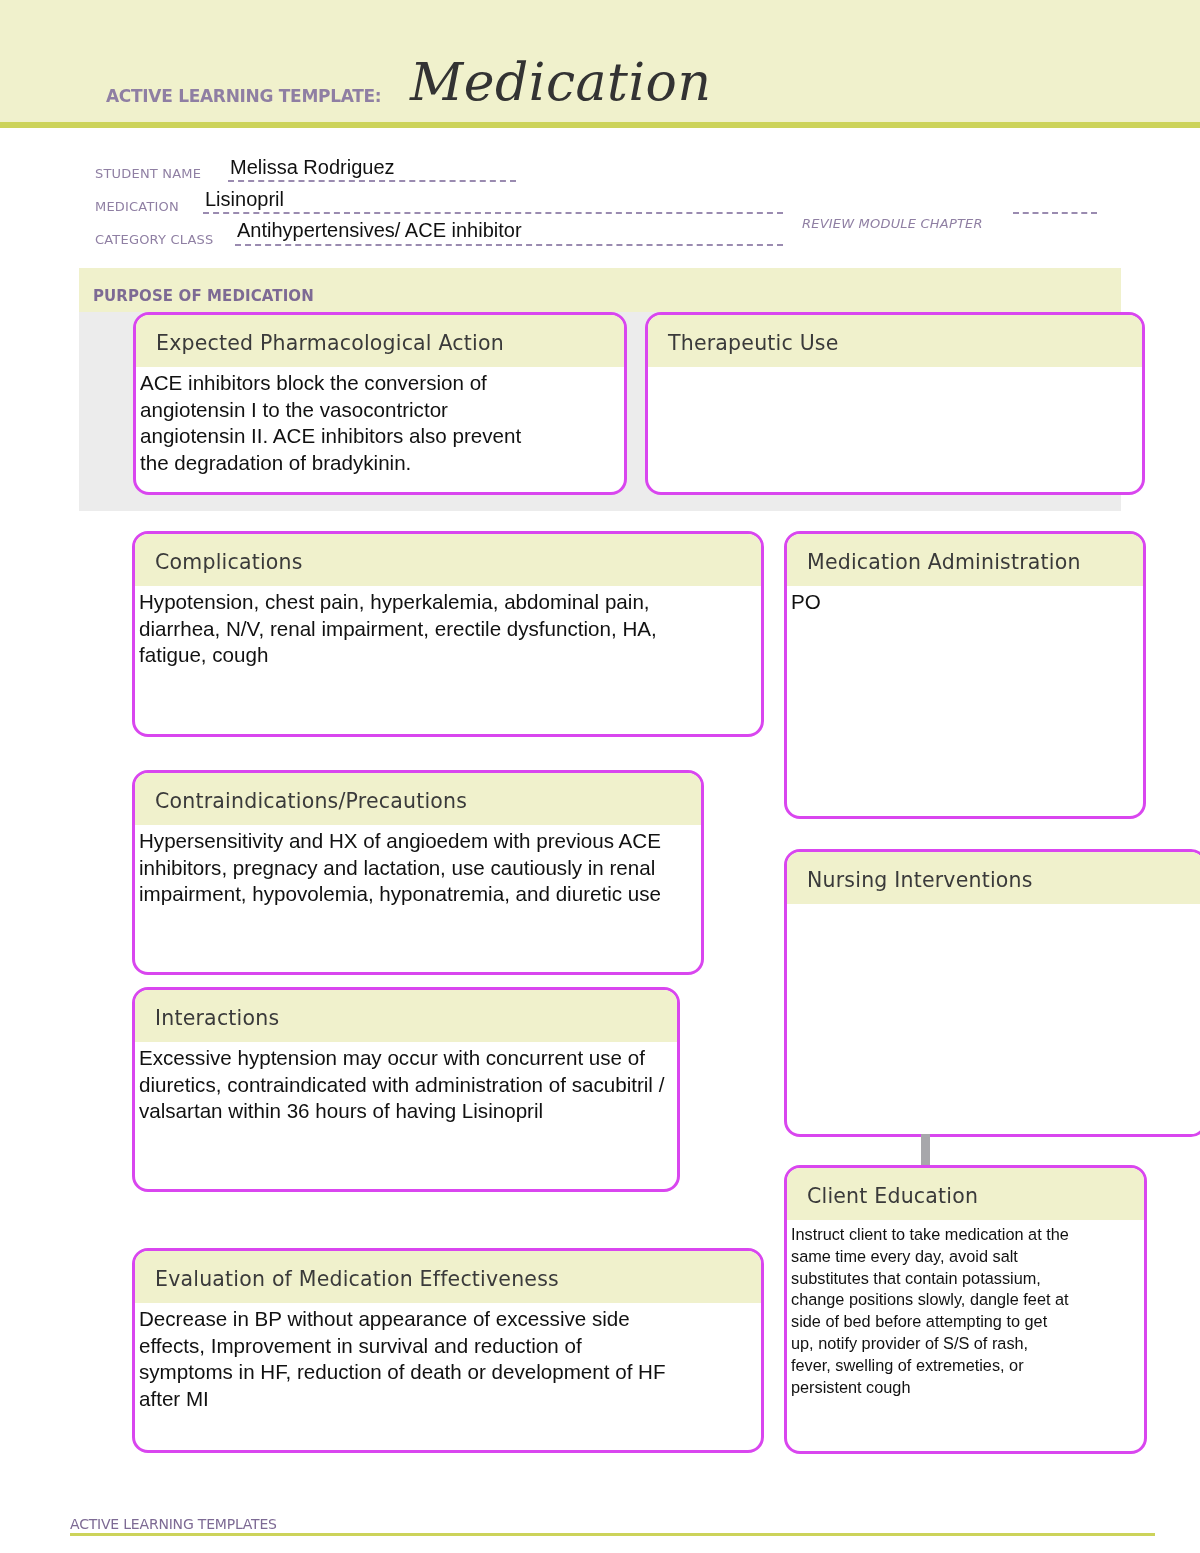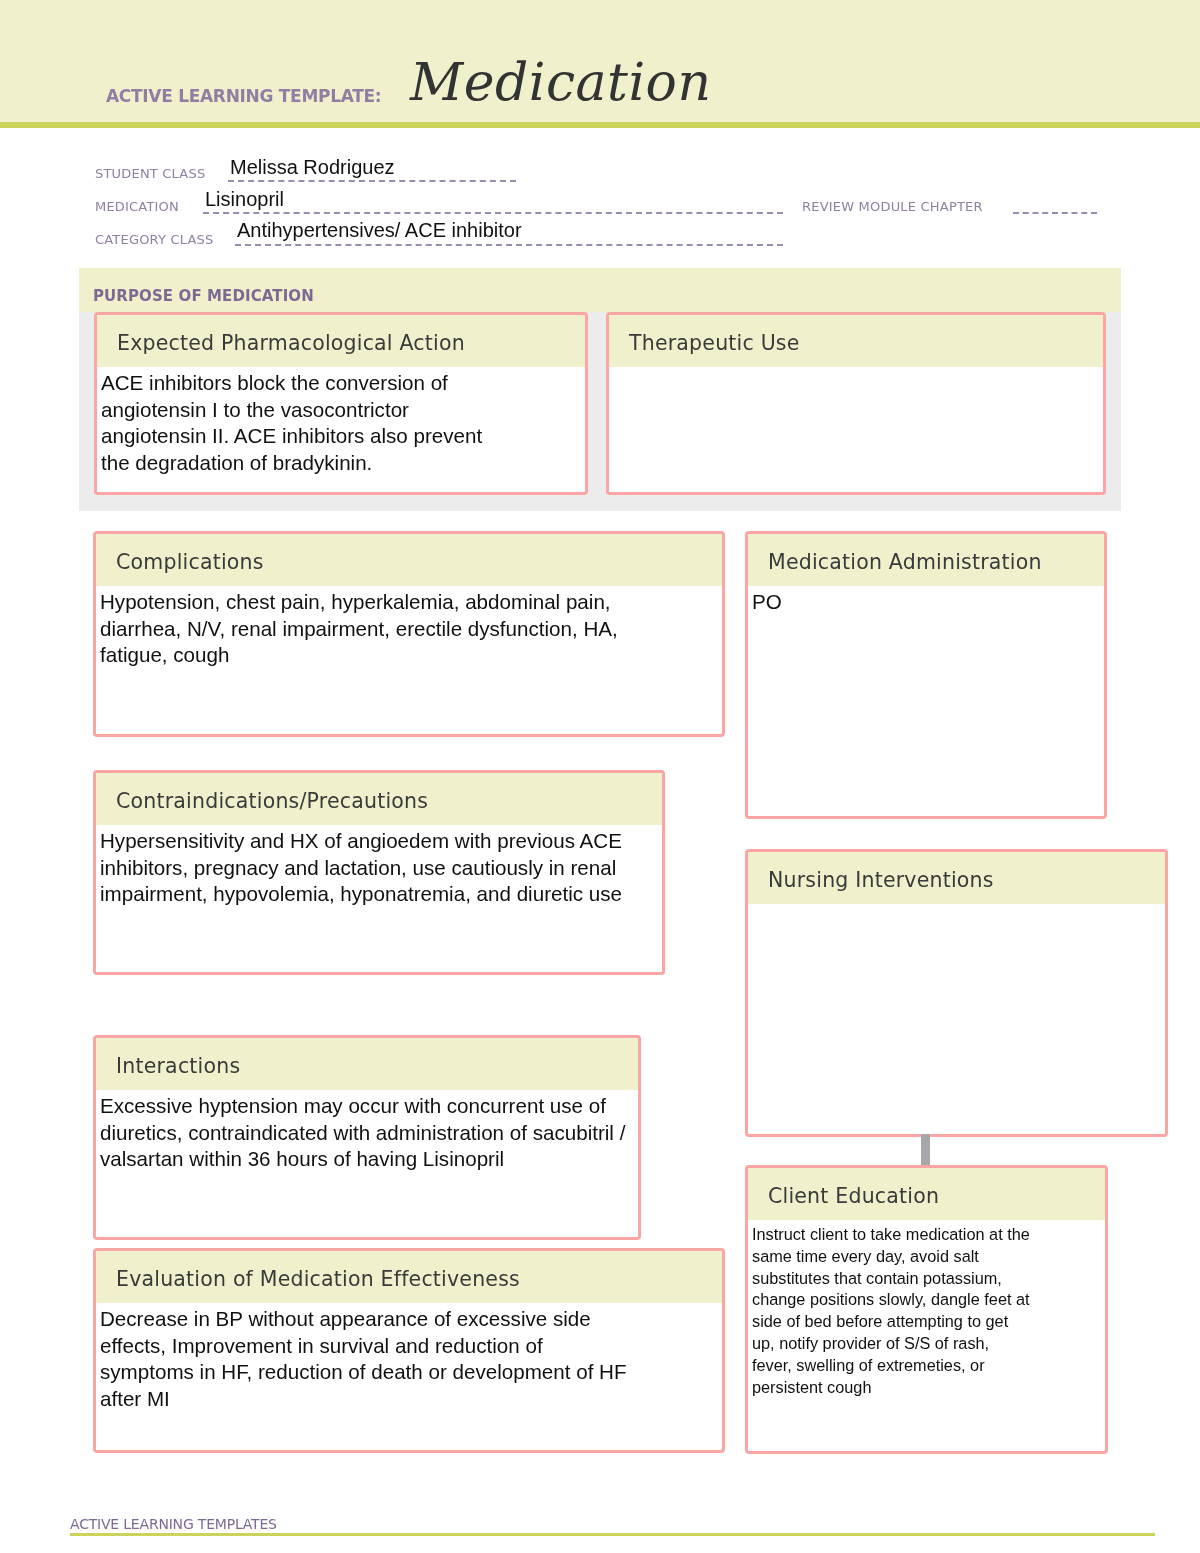--- a/index.html
+++ b/index.html
@@ -12,47 +12,47 @@
   .tpl-title { position: absolute; left: 410px; top: 52px; font-family: "DejaVu Serif", serif; font-style: italic; font-size: 52px; color: #333; letter-spacing: 0.5px; }
 
   .field-label { position: absolute; font-family: "DejaVu Sans", sans-serif; font-size: 13px; color: #8f7fa3; letter-spacing: 0.2px; }
   .field-line { position: absolute; border-bottom: 2px dashed #9a8bb0; height: 2px; }
   .field-value { position: absolute; font-size: 20px; color: #111; font-family: "Liberation Sans", sans-serif; }
 
   .purpose { position: absolute; left: 79px; top: 268px; width: 1042px; height: 243px; background: #ececec; }
   .purpose-head { position: absolute; left: 0; top: 0; width: 100%; height: 44px; background: #f0f1cc; }
   .purpose-title { position: absolute; left: 14px; top: 19px; font-family: "DejaVu Sans", sans-serif; font-weight: bold; font-size: 15px; color: #7d6a94; letter-spacing: 0.1px; }
 
-  .box { position: absolute; border: 3px solid #fca5a5; border-radius: 4px; background: #fff; overflow: hidden; }
+  .box { position: absolute; border: 3px solid #d946ef; border-radius: 16px; background: #fff; overflow: hidden; margin-left: 39px; }
   .box-head { height: 52px; background: #f0f1cc; padding: 16px 0 0 20px; font-family: "DejaVu Sans", sans-serif; font-size: 20.5px; color: #3a3a3a; letter-spacing: 0.2px; }
   .box-body { padding: 3px 0 0 4px; font-family: "Liberation Sans", sans-serif; font-size: 20.6px; line-height: 26.5px; color: #111; white-space: pre-line; }
   .box-body.small { font-size: 16.3px; line-height: 21.8px; padding-top: 4px; }
 
   .connector { position: absolute; left: 921px; top: 1134px; width: 9px; height: 32px; background: #a7a7ab; }
 
   .footer-label { position: absolute; left: 70px; top: 1516px; font-family: "DejaVu Sans", sans-serif; font-size: 14px; color: #7d6a94; letter-spacing: -0.2px; }
   .footer-rule { position: absolute; left: 70px; top: 1533px; width: 1085px; height: 3px; background: #ccd35a; }
 </style>
 </head>
 <body>
 
 <div class="top-band"></div>
 <div class="top-rule"></div>
 <div class="tpl-label">ACTIVE LEARNING TEMPLATE:</div>
 <div class="tpl-title">Medication</div>
 
-<div class="field-label" style="left:95px; top:166px;">STUDENT CLASS</div>
+<div class="field-label" style="left:95px; top:166px;">STUDENT NAME</div>
 <div class="field-line" style="left:228px; top:180px; width:288px;"></div>
 <div class="field-value" style="left:230px; top:156px;">Melissa Rodriguez</div>
 
 <div class="field-label" style="left:95px; top:199px;">MEDICATION</div>
 <div class="field-line" style="left:203px; top:212px; width:580px;"></div>
 <div class="field-value" style="left:205px; top:188px;">Lisinopril</div>
 
-<div class="field-label" style="left:802px; top:199px;">REVIEW MODULE CHAPTER</div>
+<div class="field-label" style="left:802px; top:216px;font-style:italic;">REVIEW MODULE CHAPTER</div>
 <div class="field-line" style="left:1013px; top:212px; width:84px;"></div>
 <div class="field-value" style="left:1015px; top:188px;"></div>
 
 <div class="field-label" style="left:95px; top:232px;">CATEGORY CLASS</div>
 <div class="field-line" style="left:235px; top:244px; width:548px;"></div>
 <div class="field-value" style="left:237px; top:219px;">Antihypertensives/ ACE inhibitor</div>
 
 <div class="purpose">
   <div class="purpose-head">
     <div class="purpose-title">PURPOSE OF MEDICATION</div>
@@ -78,21 +78,21 @@
 fatigue, cough</div>
 </div>
 
 <div class="box" style="left:93px; top:770px; width:572px; height:205px;">
   <div class="box-head">Contraindications/Precautions</div>
   <div class="box-body">Hypersensitivity and HX of angioedem with previous ACE
 inhibitors, pregnacy and lactation, use cautiously in renal
 impairment, hypovolemia, hyponatremia, and diuretic use</div>
 </div>
 
-<div class="box" style="left:93px; top:1035px; width:548px; height:205px;">
+<div class="box" style="left:93px; top:987px; width:548px; height:205px;">
   <div class="box-head">Interactions</div>
   <div class="box-body">Excessive hyptension may occur with concurrent use of
 diuretics, contraindicated with administration of sacubitril /
 valsartan within 36 hours of having Lisinopril</div>
 </div>
 
 <div class="box" style="left:93px; top:1248px; width:632px; height:205px;">
   <div class="box-head">Evaluation of Medication Effectiveness</div>
   <div class="box-body">Decrease in BP without appearance of excessive side
 effects, Improvement in survival and reduction of

